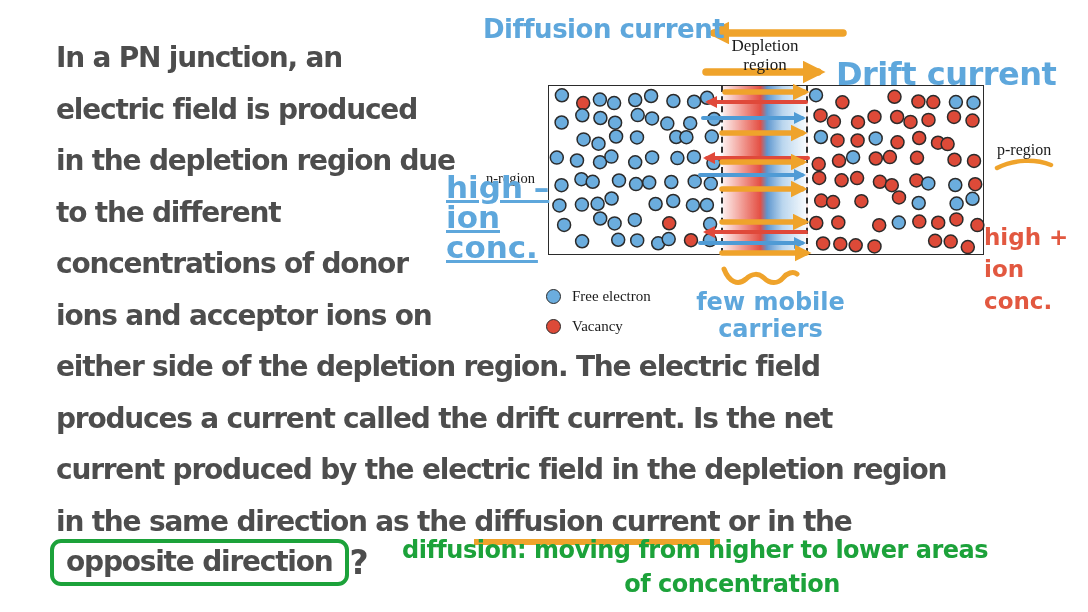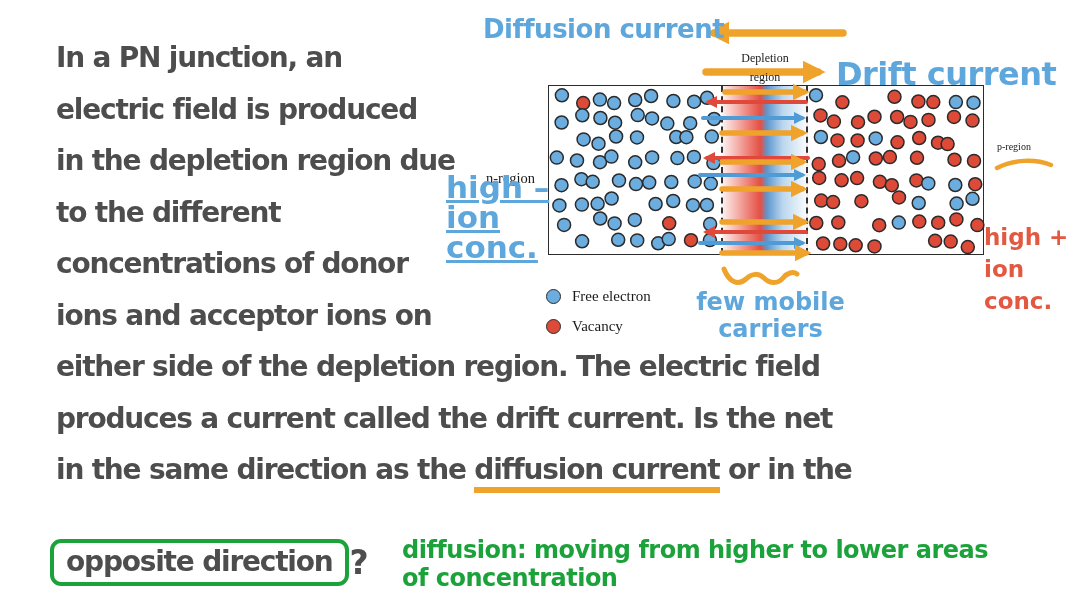--- a/index.html
+++ b/index.html
@@ -12,33 +12,33 @@
   .underline-orange{border-bottom:6px solid #efa32b;padding-bottom:1px;}
 
   .boxed-row{position:absolute;left:50px;top:539px;color:#4d4d4d;font-weight:700;
              font-size:28px;letter-spacing:-1.2px;white-space:nowrap;display:flex;align-items:center;}
   .green-box{border:4px solid #1ca23a;border-radius:11px;padding:2px 12px 4px 12px;display:inline-block;}
   .qmark{font-size:33px;margin-left:1px;}
 
   
   .green-note{position:absolute;left:402px;top:536px;width:660px;color:#1ca23a;font-weight:700;
               font-size:24px;letter-spacing:-0.5px;white-space:nowrap;}
-  .green-note .l2{text-align:left;}
+  .green-note .l2{text-align:center;margin-top:6px;}
 
   
   .hand-blue{position:absolute;color:#5ea7dc;font-weight:700;white-space:nowrap;}
   .hand-red{position:absolute;color:#e25840;font-weight:700;white-space:nowrap;}
   .serif-label{position:absolute;color:#1a1a1a;font-family:"Liberation Serif","DejaVu Serif",serif;
                font-weight:400;white-space:nowrap;}
 
   .diffusion-label{left:483px;top:14px;font-size:26px;letter-spacing:-0.5px;}
   .drift-label{left:836px;top:55px;font-size:32px;letter-spacing:-0.5px;}
-  .depletion-label{left:705px;top:49px;width:120px;text-align:center;font-size:12px;line-height:19px;}
+  .depletion-label{left:705px;top:36px;width:120px;text-align:center;font-size:17px;line-height:19px;}
   .n-region-label{left:486px;top:141px;font-size:14.5px;margin-top:29px;}
-  .p-region-label{left:997px;top:141px;font-size:10px;}
+  .p-region-label{left:997px;top:141px;font-size:16px;}
   .high-minus{left:446px;top:172px;font-size:31px;line-height:30px;text-decoration:underline;}
   .high-plus{left:984px;top:221px;font-size:23px;line-height:32px;}
   .few-mobile{left:688px;top:289px;width:165px;text-align:center;font-size:24px;line-height:27px;}
 
   
   .junction-box{position:absolute;left:548px;top:85px;width:436px;height:170px;
                 background:#ffffff;border:1.6px solid #2b2b2b;box-sizing:border-box;}
   .depletion-zone{position:absolute;left:721px;top:86px;width:87px;height:168px;box-sizing:border-box;
                   border-left:2px dashed #333;border-right:2px dashed #333;
                   background:linear-gradient(90deg,
@@ -228,20 +228,21 @@
 
   <div class="para">
     <div>In a PN junction, an</div>
     <div>electric field is produced</div>
     <div>in the depletion region due</div>
     <div>to the different</div>
     <div>concentrations of donor</div>
     <div>ions and acceptor ions on</div>
     <div>either side of the depletion region. The electric field</div>
     <div>produces a current called the drift current. Is the net</div>
+    <div>current produced by the electric field in the depletion region</div>
     <div>
       <span>in the same direction as the </span><span class="underline-orange">diffusion current</span><span> or in the</span>
     </div>
   </div>
 
   <div class="boxed-row">
     <span class="green-box">opposite direction</span>
     <span class="qmark">?</span>
   </div>
 

